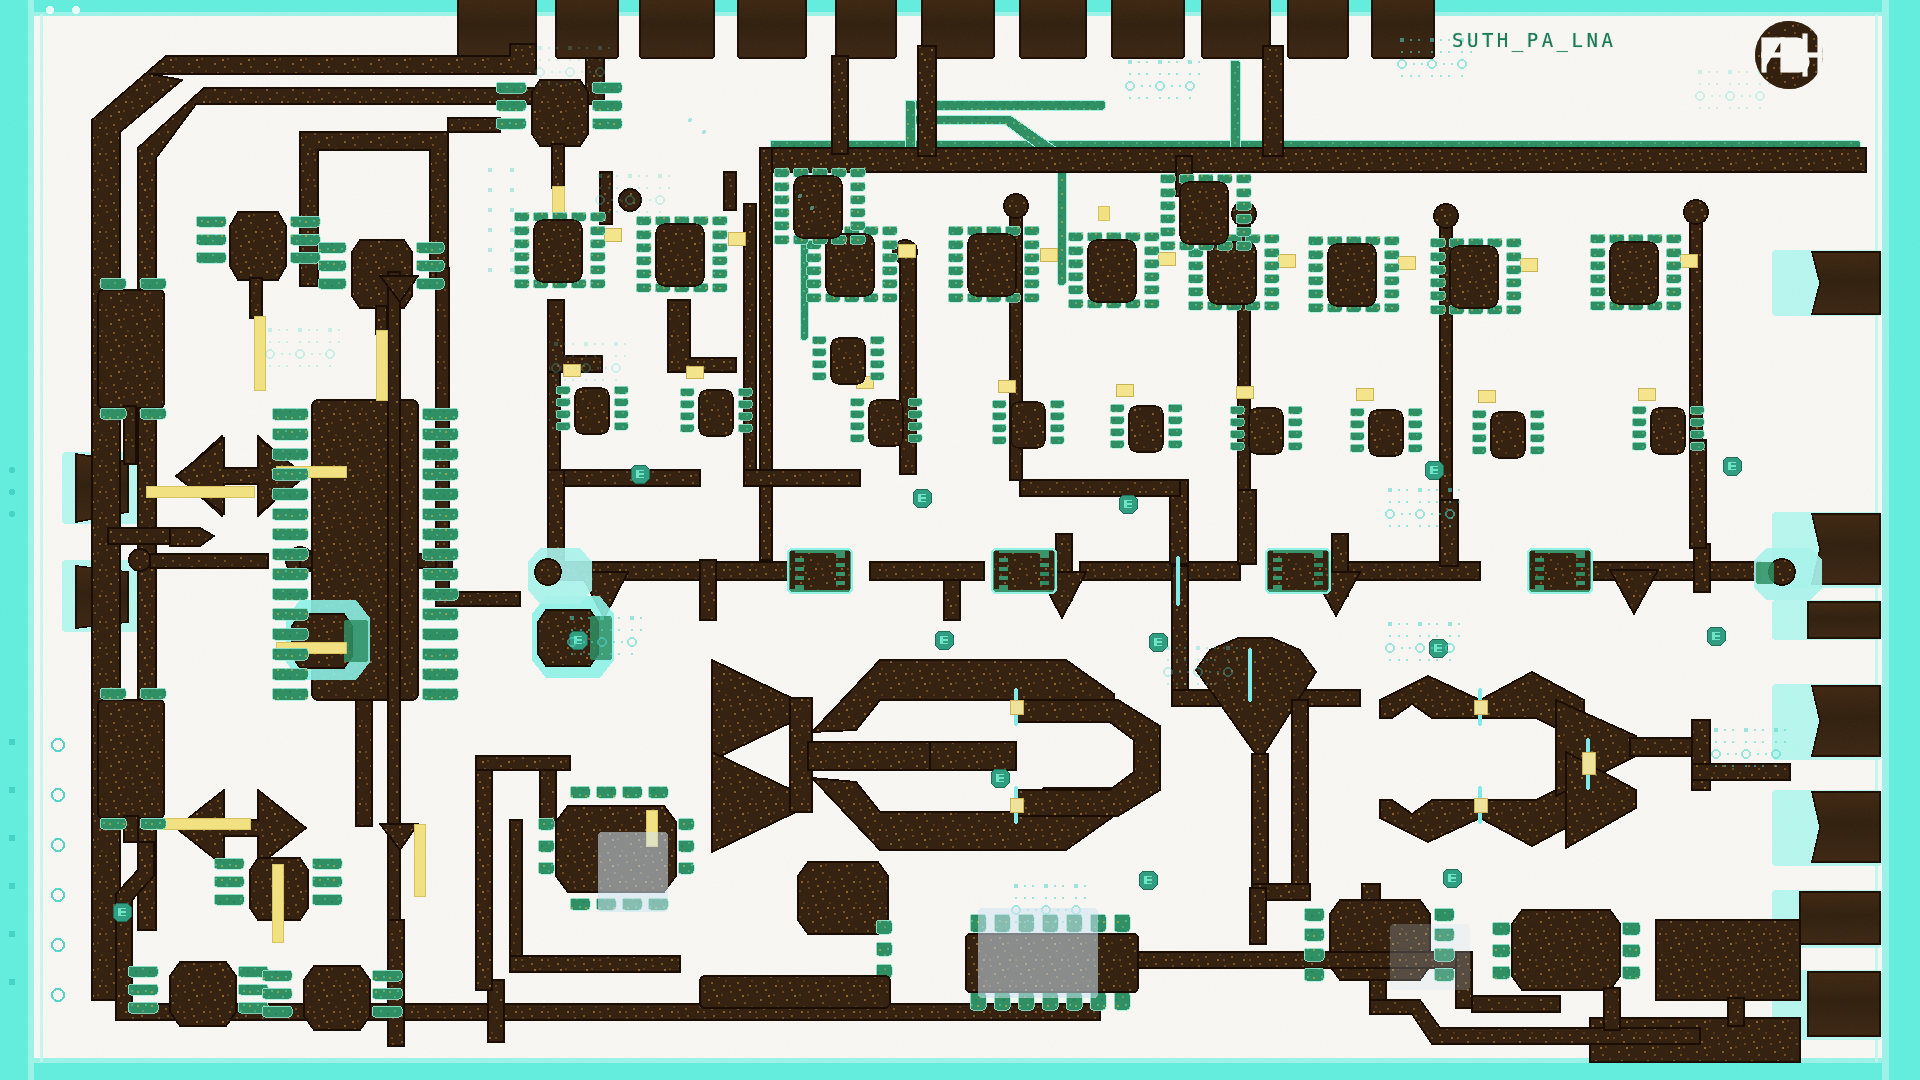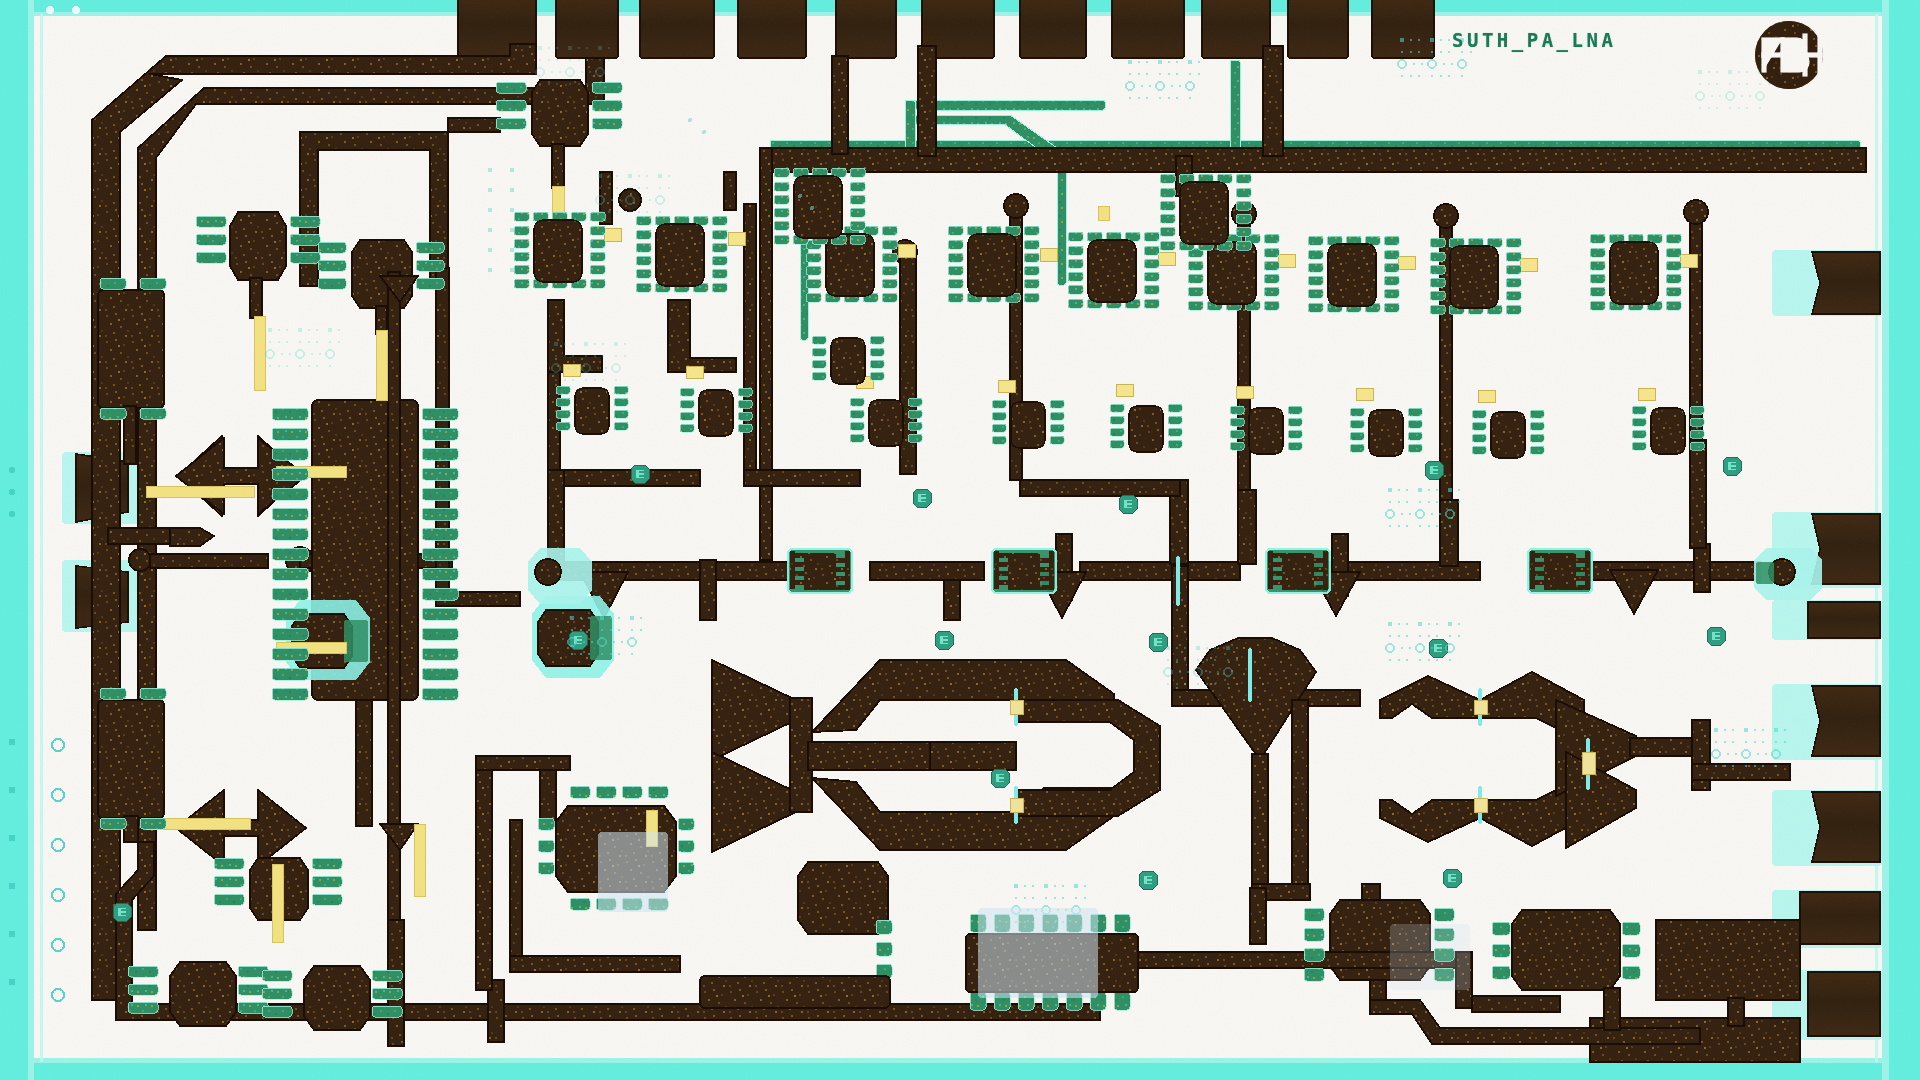--- a/index.html
+++ b/index.html
@@ -2,21 +2,21 @@
 <html><head>
 <meta charset="utf-8">
 <title>MMIC Die Photograph</title>
 <style>
   html,body{margin:0;padding:0;background:#000;}
   #stage{position:relative;width:1920px;height:1080px;overflow:hidden;
          font-family:"DejaVu Sans Mono",monospace;background:#ffffff;}
   #die{position:absolute;inset:0;}
   svg.layer{position:absolute;left:0;top:0;width:1920px;height:1080px;display:block;}
   #chiptext{position:absolute;left:1452px;top:29px;font-family:"DejaVu Sans Mono",monospace;
-            font-size:19px;letter-spacing:3.5px;color:#1d7a58;font-weight:700;
+            font-size:19px;letter-spacing:3.5px;color:#1d7a58;font-weight:400;
             text-shadow:0 0 1px rgba(30,140,110,.6);white-space:nowrap;}
   #fbh{position:absolute;left:1752px;top:18px;width:74px;height:74px;}
 </style>
 </head>
 <body>
 
 <div id="stage">
   <div id="die">
 
     <svg class="layer" viewBox="0 0 1920 1080" preserveAspectRatio="none" shape-rendering="crispEdges">

